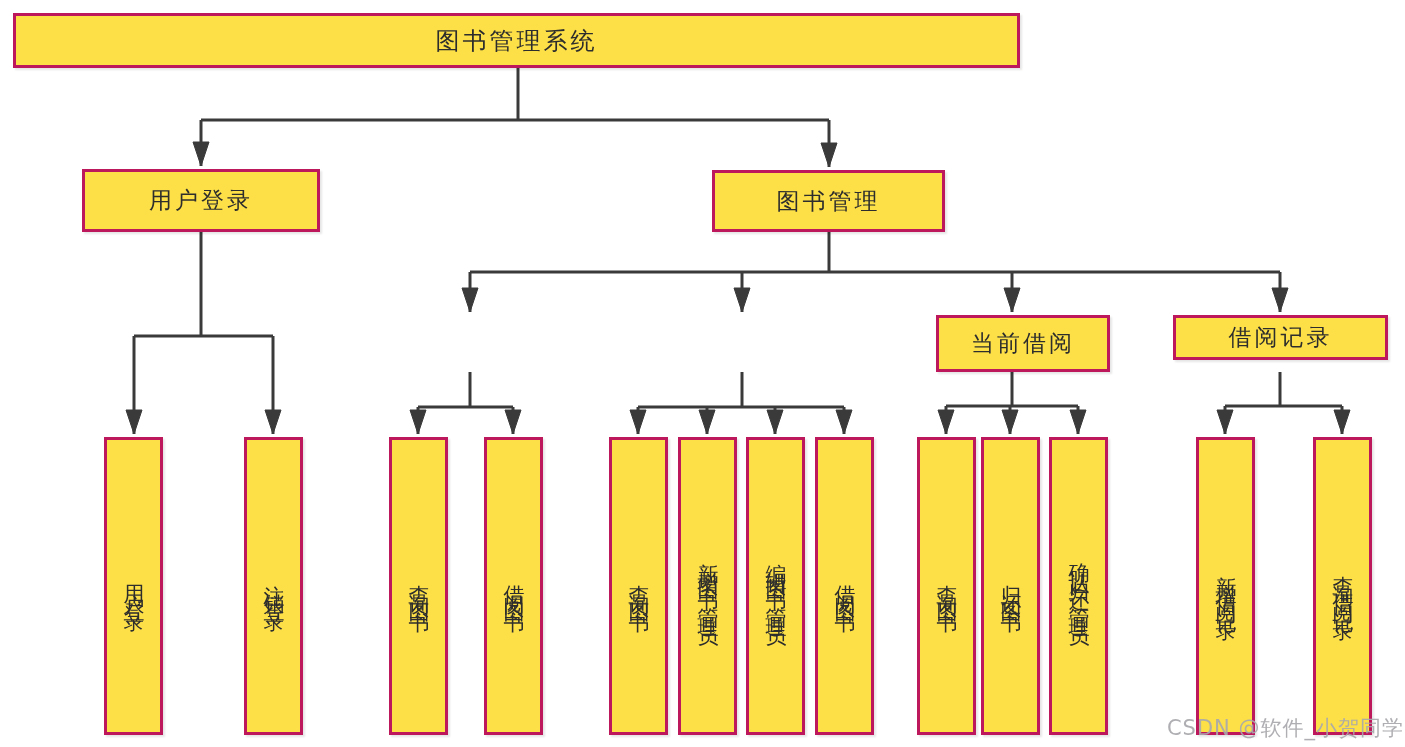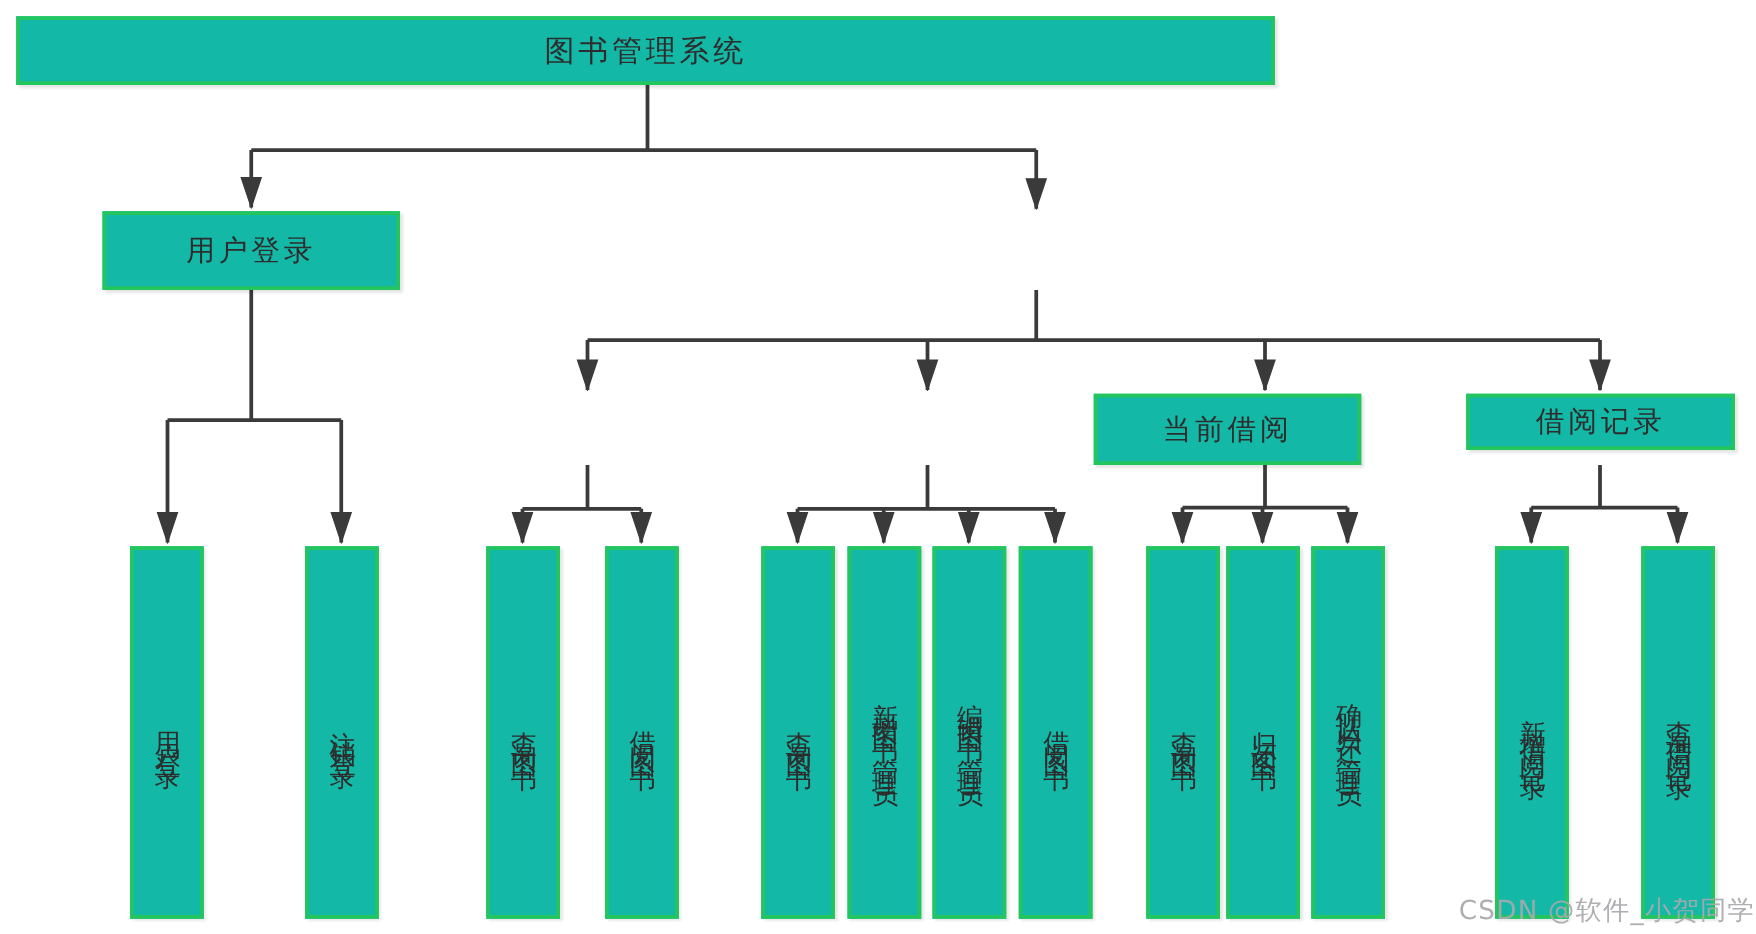--- a/index.html
+++ b/index.html
@@ -5,21 +5,21 @@
   html,body { margin:0; padding:0; background:#ffffff; }
   .canvas {
     position:relative; width:1405px; height:747px;
     background:#ffffff; overflow:hidden;
     font-family:"DejaVu Sans","Liberation Sans",sans-serif;
     color:#2d2d2d;
   }
   svg.connectors { position:absolute; left:0; top:0; z-index:1; }
   .box {
     position:absolute; box-sizing:border-box; z-index:2;
-    background:#14b8a6; border:3px solid #22c55e;
+    background:#fde047; border:3px solid #be185d;
     display:flex; align-items:center; justify-content:center;
     box-shadow:2px 2px 2px rgba(0,0,0,0.10);
   }
   .hlabel { font-size:23px; letter-spacing:3px; white-space:nowrap; }
   .root .hlabel { font-size:24px; }
   .vtext {
     writing-mode:vertical-rl; text-orientation:mixed;
     font-size:21px; letter-spacing:9px; line-height:1; white-space:nowrap;
   }
   .watermark {
@@ -83,22 +83,25 @@
     </g>
   </svg>
 
   <div class="box root" style="left:13px;top:13px;width:1007px;height:55px">
     <span class="hlabel">图书管理系统</span>
   </div>
 
   <div class="box" style="left:82px;top:169px;width:238px;height:63px">
     <span class="hlabel">用户登录</span>
   </div>
+  <div class="box" style="left:712px;top:170px;width:233px;height:62px">
+    <span class="hlabel">图书管理</span>
+  </div>
 
-  <div class="box" style="left:875px;top:315px;width:214px;height:57px">
+  <div class="box" style="left:936px;top:315px;width:174px;height:57px">
     <span class="hlabel">当前借阅</span>
   </div>
   <div class="box" style="left:1173px;top:315px;width:215px;height:45px">
     <span class="hlabel">借阅记录</span>
   </div>
 
   <div class="box" style="left:104px;top:437px;width:59px;height:298px">
     <span class="vtext">用户登录</span>
   </div>
   <div class="box" style="left:244px;top:437px;width:59px;height:298px">

